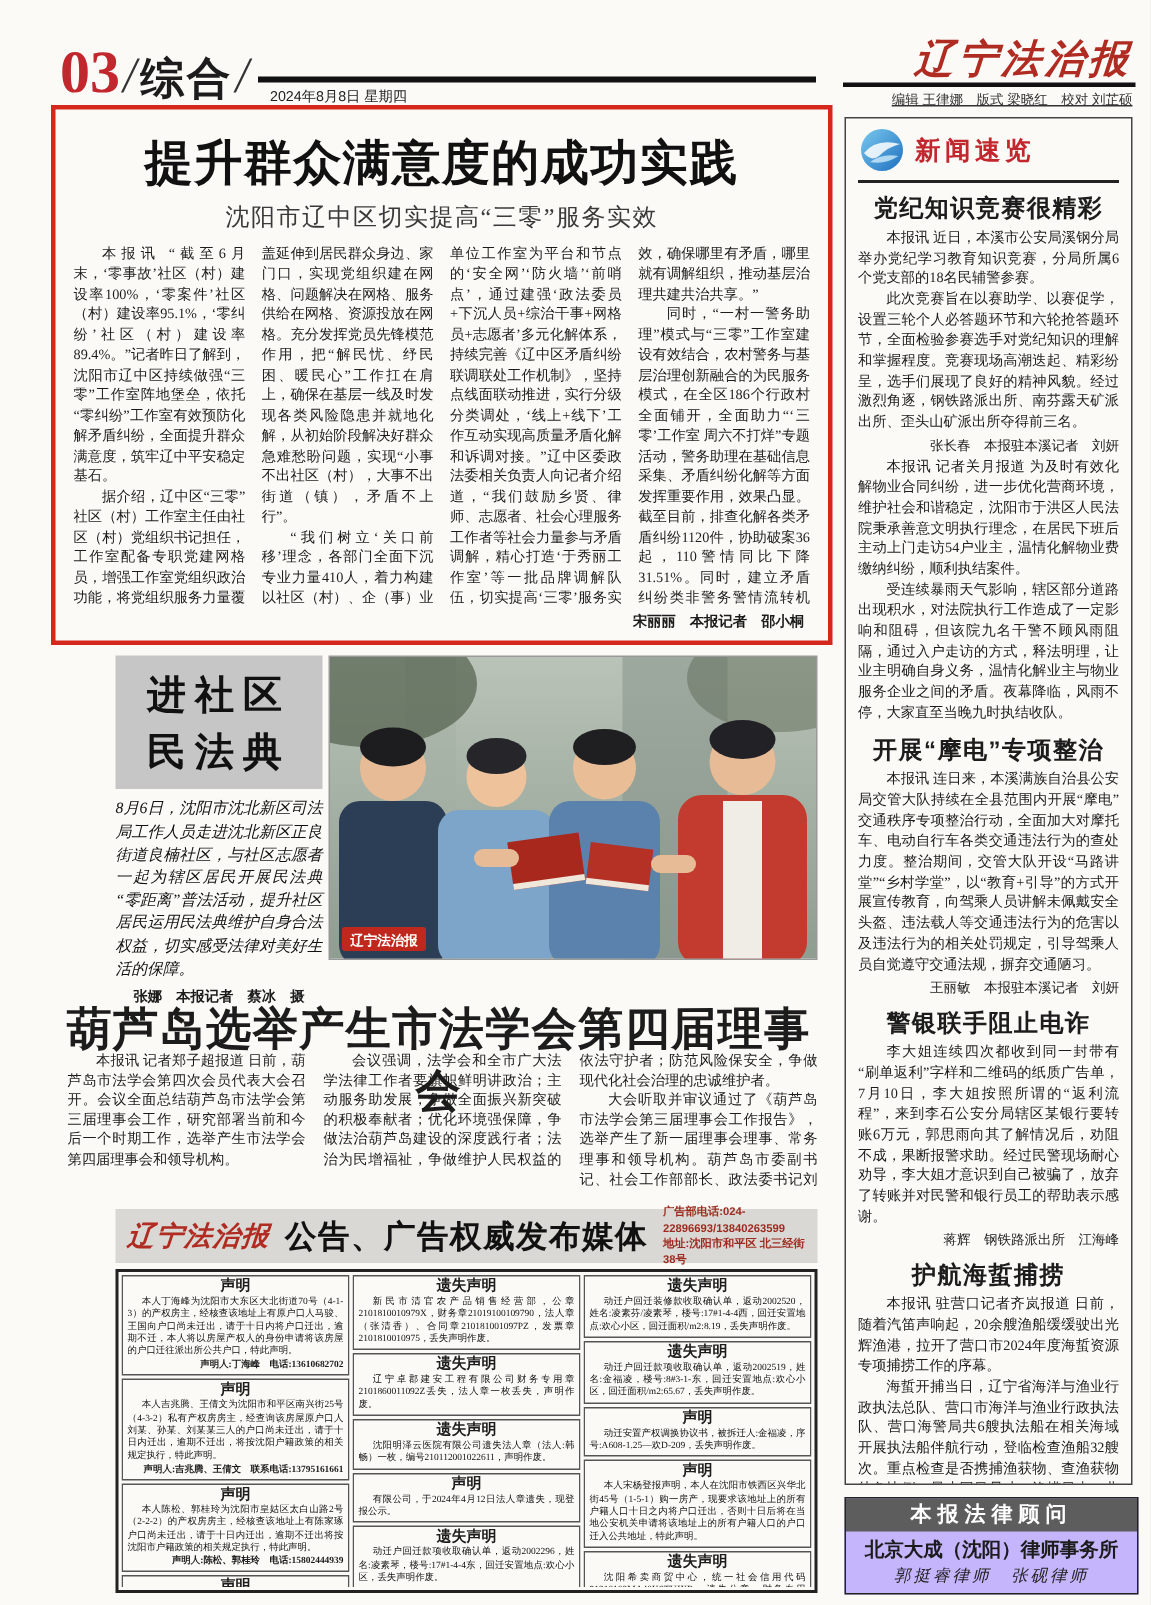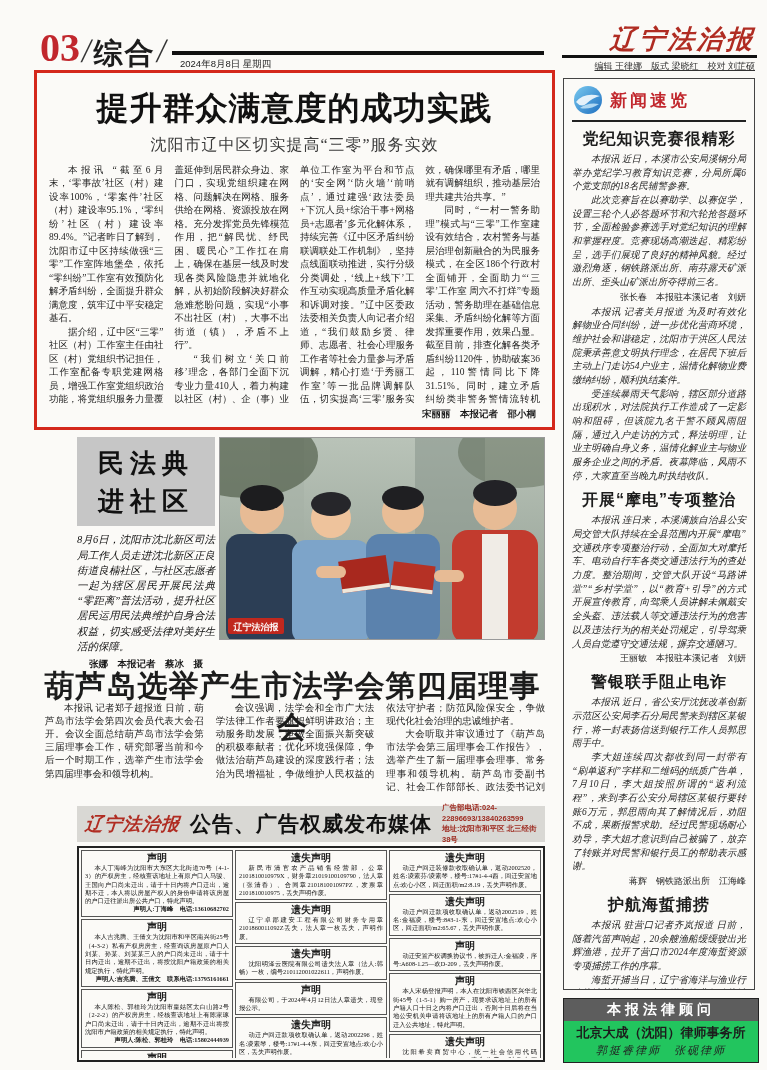--- a/index.html
+++ b/index.html
@@ -26,25 +26,25 @@
              font-size:9.5px;line-height:1.42;text-align:justify;}
   .lead-body p{margin:0;text-indent:2em;}
   .lead-byline{position:absolute;right:16px;bottom:6px;font-size:9.5px;font-weight:bold;background:#fbfaf7;padding-left:6px;}
   
   .sidebar{position:absolute;left:563px;top:78px;width:192px;height:912px;border:1px solid #444;
            box-sizing:border-box;padding:5px 8px;overflow:hidden;background:#fbfaf7;}
   .logo-row{display:flex;align-items:center;gap:6px;border-bottom:2px solid #222;padding-bottom:4px;margin-bottom:2px;}
   .logo-row .txt{font-family:"Liberation Sans",sans-serif;font-size:17px;font-weight:bold;color:#c1272d;letter-spacing:3px;}
   .sb-title{font-family:"Liberation Sans","DejaVu Sans",sans-serif;font-size:16px;font-weight:bold;
             text-align:center;margin:7px 0 3px;letter-spacing:1px;}
-  .sb-body{font-size:9.5px;line-height:1.44;text-align:justify;font-style:italic;}
+  .sb-body{font-size:9.5px;line-height:1.44;text-align:justify;}
   .sb-body p{margin:0;text-indent:2em;}
   .sb-byline{font-size:9px;text-align:right;margin:1px 0 2px;}
   
-  .legal{position:absolute;left:563px;top:998px;width:196px;border:1.5px solid #222;box-sizing:border-box;background:#22c55e;}
+  .legal{position:absolute;left:563px;top:998px;width:196px;border:1.5px solid #222;box-sizing:border-box;background:#c4b5fd;}
   .legal .bar{background:#5d5d5d;color:#fff;text-align:center;font-family:"Liberation Sans",sans-serif;
               font-size:14px;font-weight:bold;letter-spacing:4px;padding:2px 0;}
   .legal .firm{text-align:center;font-family:"Liberation Sans",sans-serif;font-size:13px;font-weight:bold;padding:3px 0 1px;}
   .legal .lawyers{text-align:center;font-size:11px;font-style:italic;letter-spacing:2px;padding-bottom:4px;color:#222;}
   
   .ps-box{position:absolute;left:77px;top:437px;width:138px;height:203px;}
   .ps-title{background:#c6c6c6;text-align:center;font-family:"Liberation Sans",sans-serif;
             font-size:26px;font-weight:bold;letter-spacing:6px;padding:8px 0 6px;line-height:1.45;color:#111;}
   .ps-cap{font-size:10.5px;font-style:italic;text-align:justify;line-height:1.45;margin-top:6px;color:#111;}
   .ps-credit{font-size:9.5px;text-align:center;margin-top:4px;font-weight:bold;}
@@ -132,21 +132,20 @@
     <div>
       <div class="sb-title">开展“摩电”专项整治</div>
       <div class="sb-body">
           <p>本报讯 连日来，本溪满族自治县公安局交管大队持续在全县范围内开展“摩电”交通秩序专项整治行动，全面加大对摩托车、电动自行车各类交通违法行为的查处力度。整治期间，交管大队开设“马路讲堂”“乡村学堂”，以“教育+引导”的方式开展宣传教育，向驾乘人员讲解未佩戴安全头盔、违法载人等交通违法行为的危害以及违法行为的相关处罚规定，引导驾乘人员自觉遵守交通法规，摒弃交通陋习。</p>
         </div>
       <div class="sb-byline">王丽敏　本报驻本溪记者　刘妍</div>
     </div>
     <div>
       <div class="sb-title">警银联手阻止电诈</div>
       <div class="sb-body">
-          <p>本报讯 近日，省公安厅沈抚改革创新示范区公安局李石分局民警来到辖区某银行，将一封表扬信送到银行工作人员郭思雨手中。</p>
           <p>李大姐连续四次都收到同一封带有“刷单返利”字样和二维码的纸质广告单，7月10日，李大姐按照所谓的“返利流程”，来到李石公安分局辖区某银行要转账6万元，郭思雨向其了解情况后，劝阻不成，果断报警求助。经过民警现场耐心劝导，李大姐才意识到自己被骗了，放弃了转账并对民警和银行员工的帮助表示感谢。</p>
         </div>
       <div class="sb-byline">蒋辉　钢铁路派出所　江海峰</div>
     </div>
     <div>
       <div class="sb-title">护航海蜇捕捞</div>
       <div class="sb-body">
           <p>本报讯 驻营口记者齐岚报道 日前，随着汽笛声响起，20余艘渔船缓缓驶出光辉渔港，拉开了营口市2024年度海蜇资源专项捕捞工作的序幕。</p>
           <p>海蜇开捕当日，辽宁省海洋与渔业行政执法总队、营口市海洋与渔业行政执法队、营口海警局共6艘执法船在相关海域开展执法船伴航行动，登临检查渔船32艘次。重点检查是否携捕渔获物、查渔获物幼鱼比例、最小网目尺寸、渔捞日志、北斗船载终端设备使用等相关情况，所有渔船全部符合作业要求。</p>
         </div>
@@ -154,22 +153,22 @@
   </div>
 
   <div class="legal">
     <div class="bar">本报法律顾问</div>
     <div class="firm">北京大成（沈阳）律师事务所</div>
     <div class="lawyers">郭挺睿律师　张砚律师</div>
   </div>
 
   <div class="ps-box">
     <div class="ps-title">
+      <div>进社区</div>
       <div>民法典</div>
-      <div>进社区</div>
     </div>
     <div class="ps-cap">8月6日，沈阳市沈北新区司法局工作人员走进沈北新区正良街道良楠社区，与社区志愿者一起为辖区居民开展民法典“零距离”普法活动，提升社区居民运用民法典维护自身合法权益，切实感受法律对美好生活的保障。</div>
     <div class="ps-credit">张娜　本报记者　蔡冰　摄</div>
   </div>
 
   <div class="photo">
     <svg width="326" height="203" viewBox="0 0 326 203">
       <defs>
         <linearGradient id="sky" x1="0" y1="0" x2="0" y2="1">
           <stop offset="0" stop-color="#b9c3b8"></stop>

